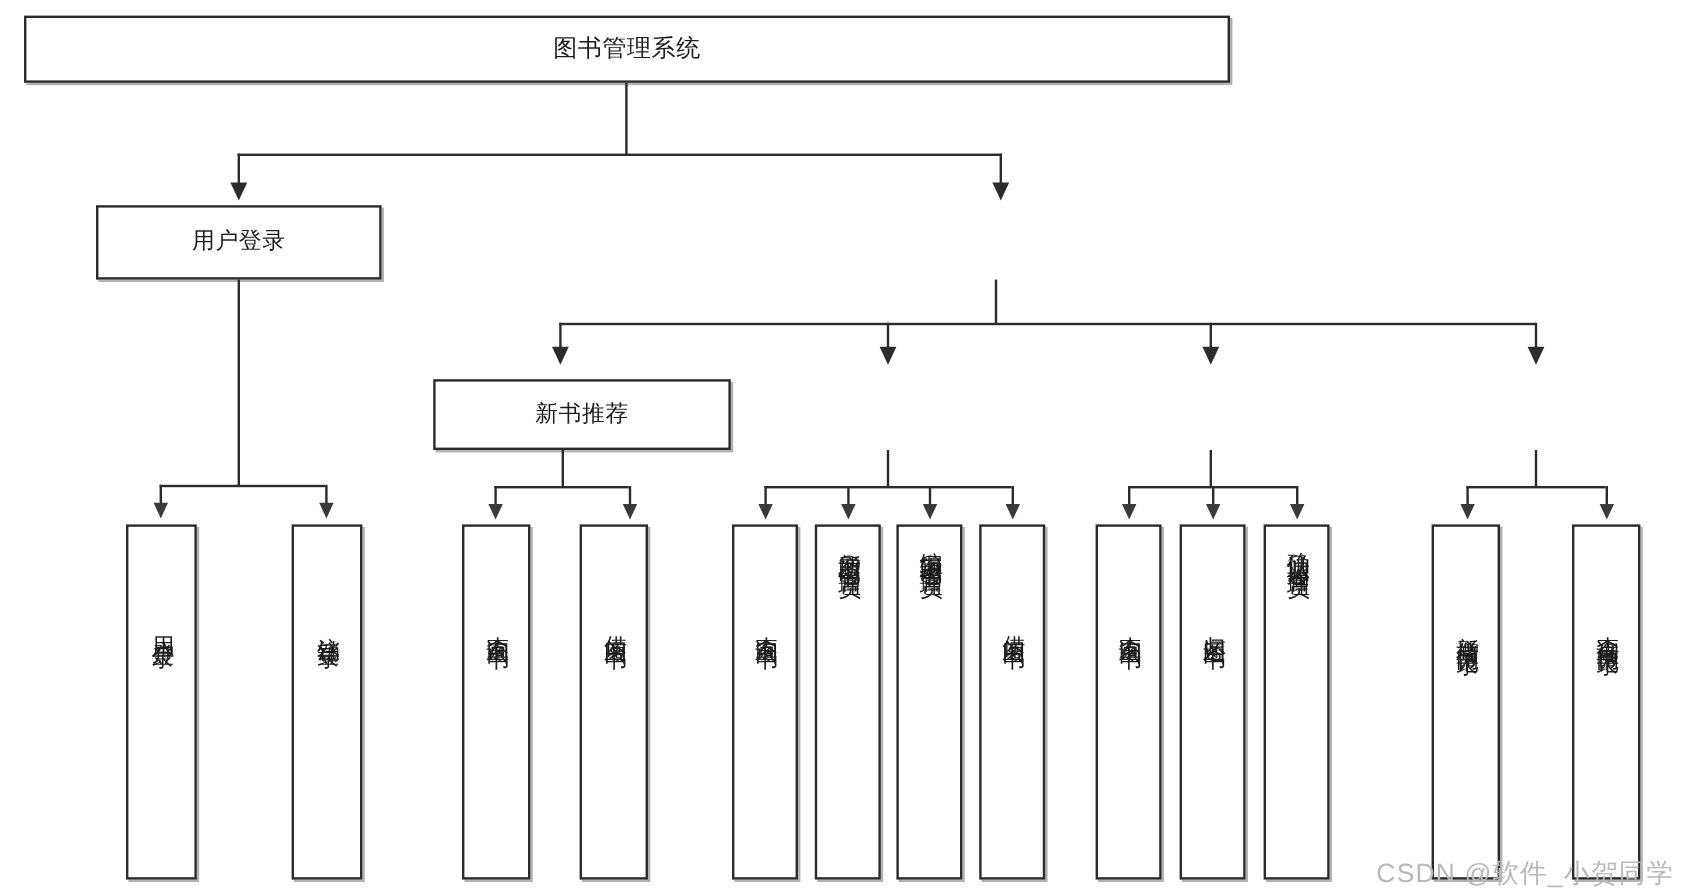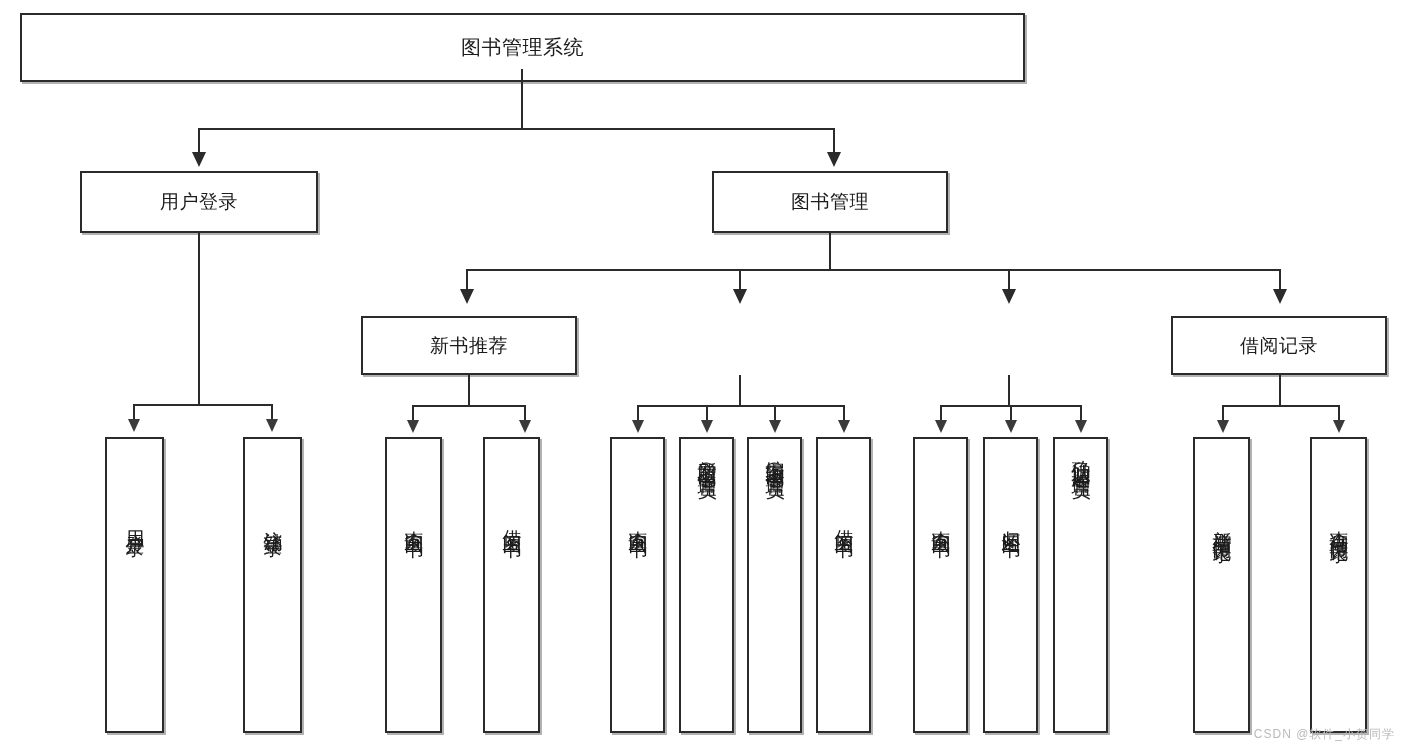--- a/index.html
+++ b/index.html
@@ -56,77 +56,71 @@
   .arrow.sm{
     border-left:6px solid transparent;
     border-right:6px solid transparent;
     border-top:13px solid #3a3a3a;
   }
 
   .watermark{
     position:absolute;
     right:10px;
     bottom:4px;
-    font-size:12px;
+    font-size:22px;
     color:#b9b9b9;
     letter-spacing:1px;
     white-space:nowrap;
     pointer-events:none;
   }
 </style>
 </head>
 <body>
 
 <div id="canvas">
 
-  <div class="node root" style="left:20px;top:13px;width:1005px;height:69px;">
+  <div class="node root" style="left:20px;top:13px;width:1005px;height:56px;">
     <span class="lbl">图书管理系统</span>
   </div>
 
   <div class="ln v" style="left:521px;top:69px;height:60px;"></div>
 
   <div class="ln h" style="left:198px;top:128px;width:637px;"></div>
 
   <div class="ln v" style="left:198px;top:128px;height:26px;"></div>
   <div class="arrow" style="left:192px;top:152px;"></div>
 
   <div class="ln v" style="left:833px;top:128px;height:26px;"></div>
   <div class="arrow" style="left:827px;top:152px;"></div>
 
   <div class="node" style="left:80px;top:171px;width:238px;height:62px;">
     <span class="lbl">用户登录</span>
   </div>
 
-  <div class="node" style="left:712px;top:171px;width:236px;height:62px;">
-    <span class="lbl">图书管理</span>
-  </div>
 
   <div class="ln v" style="left:198px;top:233px;height:172px;"></div>
   <div class="ln h" style="left:133px;top:404px;width:138px;"></div>
   <div class="ln v" style="left:133px;top:404px;height:16px;"></div>
   <div class="arrow sm" style="left:128px;top:419px;"></div>
   <div class="ln v" style="left:271px;top:404px;height:16px;"></div>
   <div class="arrow sm" style="left:266px;top:419px;"></div>
 
   <div class="ln v" style="left:829px;top:233px;height:37px;"></div>
   <div class="ln h" style="left:466px;top:269px;width:814px;"></div>
   <div class="ln v" style="left:466px;top:269px;height:21px;"></div>
   <div class="arrow" style="left:460px;top:289px;"></div>
   <div class="ln v" style="left:739px;top:269px;height:21px;"></div>
   <div class="arrow" style="left:733px;top:289px;"></div>
   <div class="ln v" style="left:1008px;top:269px;height:21px;"></div>
   <div class="arrow" style="left:1002px;top:289px;"></div>
   <div class="ln v" style="left:1279px;top:269px;height:21px;"></div>
   <div class="arrow" style="left:1273px;top:289px;"></div>
 
-  <div class="node" style="left:361px;top:316px;width:216px;height:59px;">
+  <div class="node" style="left:361px;top:316px;width:248px;height:59px;">
     <span class="lbl">新书推荐</span>
-  </div>
-  <div class="node" style="left:1171px;top:316px;width:216px;height:59px;">
-    <span class="lbl">借阅记录</span>
   </div>
 
   <div class="ln v" style="left:468px;top:375px;height:31px;"></div>
   <div class="ln h" style="left:412px;top:405px;width:112px;"></div>
   <div class="ln v" style="left:412px;top:405px;height:16px;"></div>
   <div class="arrow sm" style="left:407px;top:420px;"></div>
   <div class="ln v" style="left:524px;top:405px;height:16px;"></div>
   <div class="arrow sm" style="left:519px;top:420px;"></div>
 
   <div class="ln v" style="left:739px;top:375px;height:31px;"></div>

